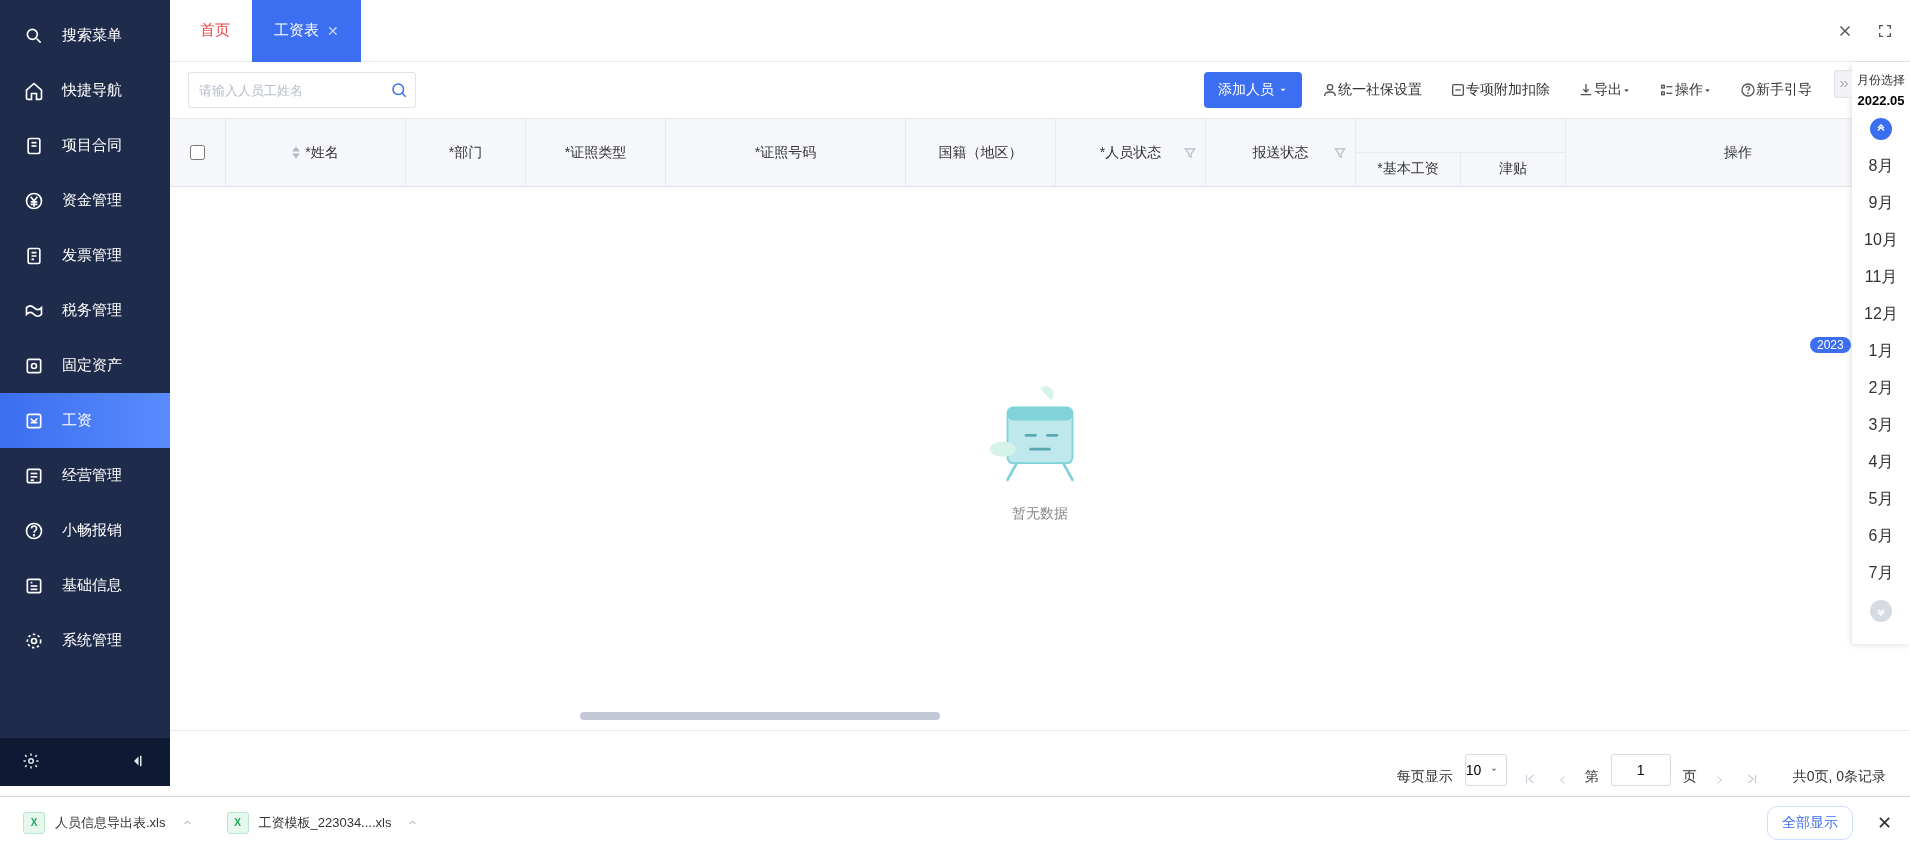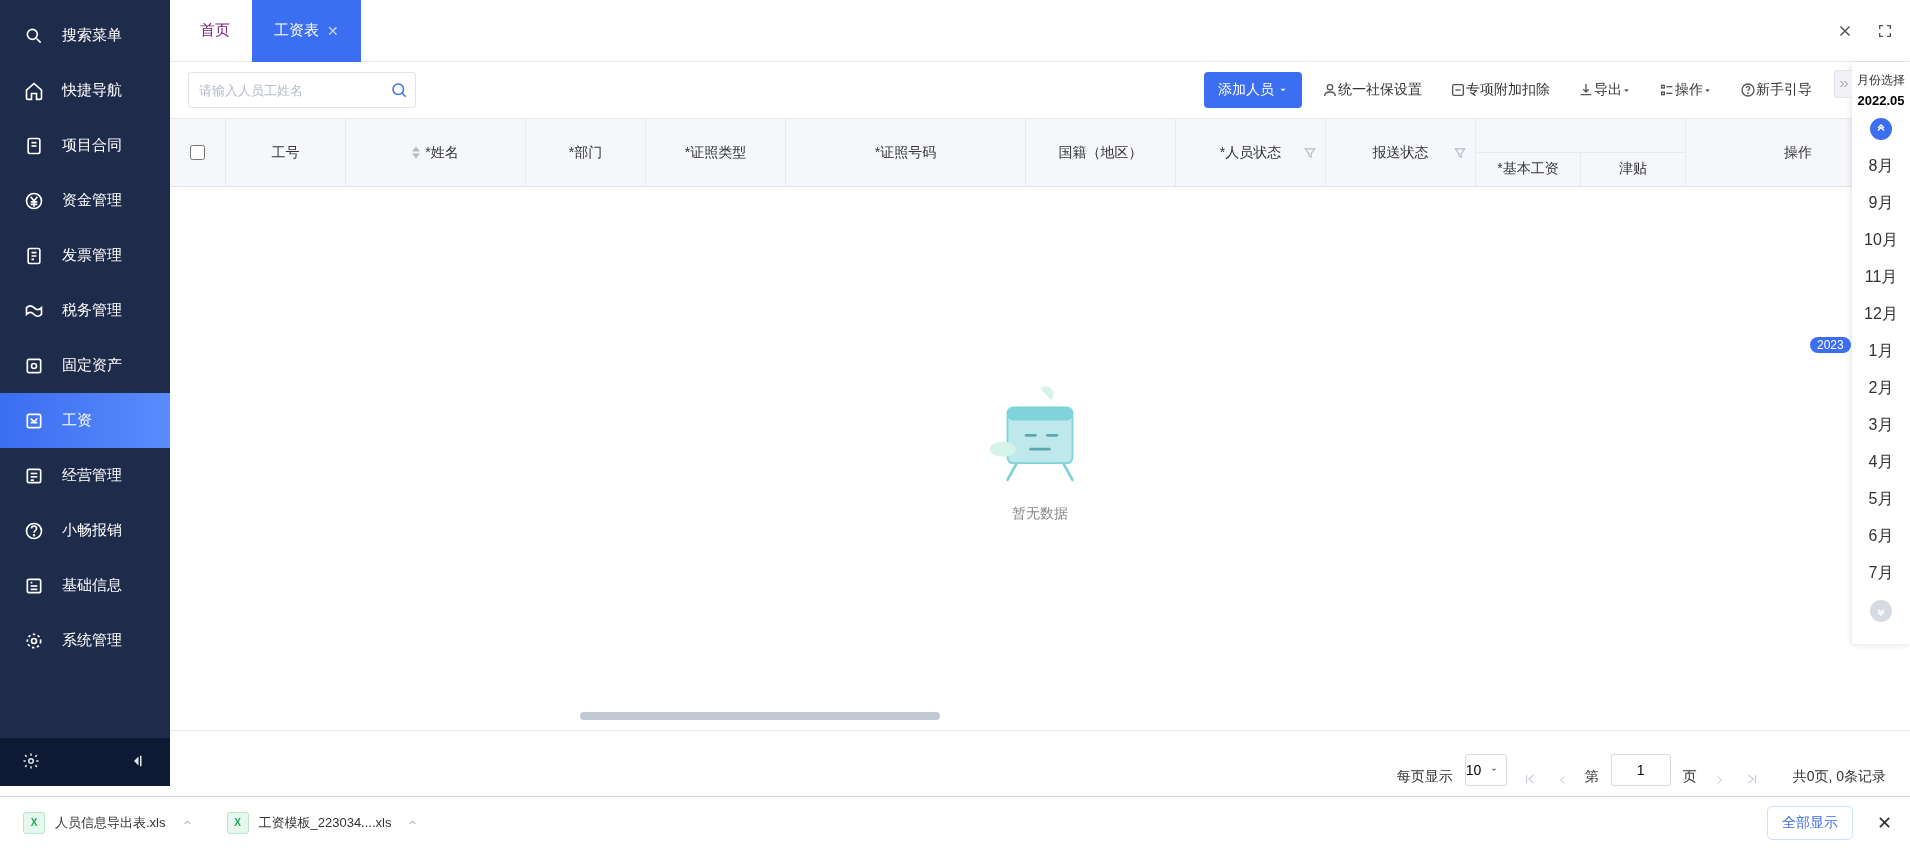--- a/index.html
+++ b/index.html
@@ -6,21 +6,21 @@
 body { font-family: "Microsoft YaHei", -apple-system, sans-serif; font-size: 13px; color: #333; overflow: hidden; width: 1910px; height: 848px; background: #fff; }
 .sidebar { position: fixed; left: 0; top: 0; width: 170px; height: 786px; background: #1e2b4a; color: #e0e6f0; display: flex; flex-direction: column; z-index: 10; }
 .sidebar-scroll { flex: 1; overflow: hidden; padding-top: 8px; }
 .sidebar-item { display: flex; align-items: center; height: 55px; padding-left: 22px; cursor: pointer; font-size: 15px; color: #ffffff; }
 .sidebar-item.active { background: linear-gradient(90deg, #3b6ef0, #5a8bff); color: #fff; }
 .sidebar-item .icon { width: 24px; height: 24px; margin-right: 16px; display: inline-flex; align-items: center; justify-content: center; }
 .sidebar-footer { height: 48px; background: #0e1a33; display: flex; align-items: center; justify-content: space-between; padding: 0 22px; }
 .sidebar-footer .icon { width: 20px; height: 20px; color: #e0e6f0; cursor: pointer; }
 .main { position: fixed; left: 170px; top: 0; right: 0; height: 786px; display: flex; flex-direction: column; background: #fff; }
 .tabs-row { height: 62px; border-bottom: 1px solid #e8eaec; display: flex; align-items: center; padding-left: 8px; position: relative; }
-.tab { height: 62px; display: flex; align-items: center; padding: 0 22px; cursor: pointer; font-size: 15px; color: #701a75; }
+.tab { height: 62px; display: flex; align-items: center; padding: 0 22px; cursor: pointer; font-size: 15px; color: #ef4444; }
 .tab.active { background: #3b6ef0; color: #fff; }
 .tab-close { margin-left: 8px; font-size: 14px; opacity: 0.7; cursor: pointer; }
 .tabs-right { position: absolute; right: 8px; top: 0; height: 62px; display: flex; align-items: center; gap: 6px; }
 .icon-btn { width: 34px; height: 34px; display: inline-flex; align-items: center; justify-content: center; cursor: pointer; color: #555; border-radius: 3px; }
 .toolbar { height: 56px; display: flex; align-items: center; padding: 0 18px; gap: 12px; }
 .search-box { position: relative; width: 228px; }
 .search-box input { width: 100%; height: 36px; border: 1px solid #e0e4ea; border-radius: 3px; padding: 0 34px 0 10px; font-size: 13px; color: #333; background: #fff; }
 .search-box input::placeholder { color: #b5bbc8; }
 .search-box .search-icon { position: absolute; right: 8px; top: 50%; transform: translateY(-50%); color: #3b6ef0; }
 .toolbar-spacer { flex: 1; }
@@ -56,21 +56,21 @@
 .month-panel .mp-nav.down { background: #d6dae2; color: #fff; margin-top: 8px; }
 .month-panel .mp-item { font-size: 16px; color: #333; padding: 8px 0; cursor: pointer; }
 .year-badge { position: absolute; left: -42px; top: 275px; background: #3b6ef0; color: #fff; font-size: 12px; padding: 1px 7px; border-radius: 9px; }
 .expand-handle { position: absolute; left: -18px; top: 8px; width: 18px; height: 28px; background: #f0f2f6; border: 1px solid #e0e4ea; border-right: none; border-radius: 3px 0 0 3px; display: flex; align-items: center; justify-content: center; cursor: pointer; color: #888; }
 
 .downloads-bar { position: fixed; left: 0; right: 0; bottom: 0; height: 52px; border-top: 1px solid #d6dae2; background: #fff; display: flex; align-items: center; padding: 0 14px; gap: 10px; box-shadow: 0 -1px 3px rgba(0,0,0,.05); z-index: 20; }
 .dl-item { display: flex; align-items: center; gap: 10px; border: 1px solid transparent; height: 38px; padding: 0 14px 0 8px; cursor: pointer; border-radius: 3px; }
 .xls-icon { width: 22px; height: 22px; border-radius: 3px; background: #e6f7ee; color: #1daa57; display: inline-flex; align-items: center; justify-content: center; font-size: 10px; font-weight: 700; border:1px solid #b6e6cb;}
 .dl-caret { color: #888; margin-left: 6px; }
 .dl-spacer { flex: 1; }
-.dl-showall { color: #3b6ef0; border: 1px solid #cfe0ff; border-radius: 5px; height: 34px; padding: 0 14px; display: inline-flex; align-items: center; cursor: pointer; font-size: 14px; }
+.dl-showall { color: #3b6ef0; border: 1px solid #cfe0ff; border-radius: 10px; height: 34px; padding: 0 14px; display: inline-flex; align-items: center; cursor: pointer; font-size: 14px; }
 .dl-close { margin-left: 10px; cursor: pointer; color: #333; font-size: 18px; padding: 4px; }
 svg { display: block; }
 </style>
 </head>
 <body>
 
 <div class="sidebar">
   <div class="sidebar-scroll">
     <div class="sidebar-item">
       <span class="icon">
@@ -306,23 +306,20 @@
         </span>
       <span>刷新</span>
     </span>
   </div>
 
   <div class="table-wrap">
     <div class="table-head">
       <div class="th" style="width:56px">
         <input type="checkbox" class="hd-chk" style="">
       </div>
-      <div class="th" style="width:120px">
-          <span>工号</span>
-        </div>
       <div class="th" style="width:180px">
         <span class="sort-icons">
           <svg viewBox="0 0 10 6" fill="#b5bbc8">
               <path d="M5 0l5 6H0z"></path>
             </svg>
           <svg viewBox="0 0 10 6" fill="#b5bbc8">
               <path d="M5 6L0 0h10z"></path>
             </svg>
         </span>
         <span>*姓名</span>

